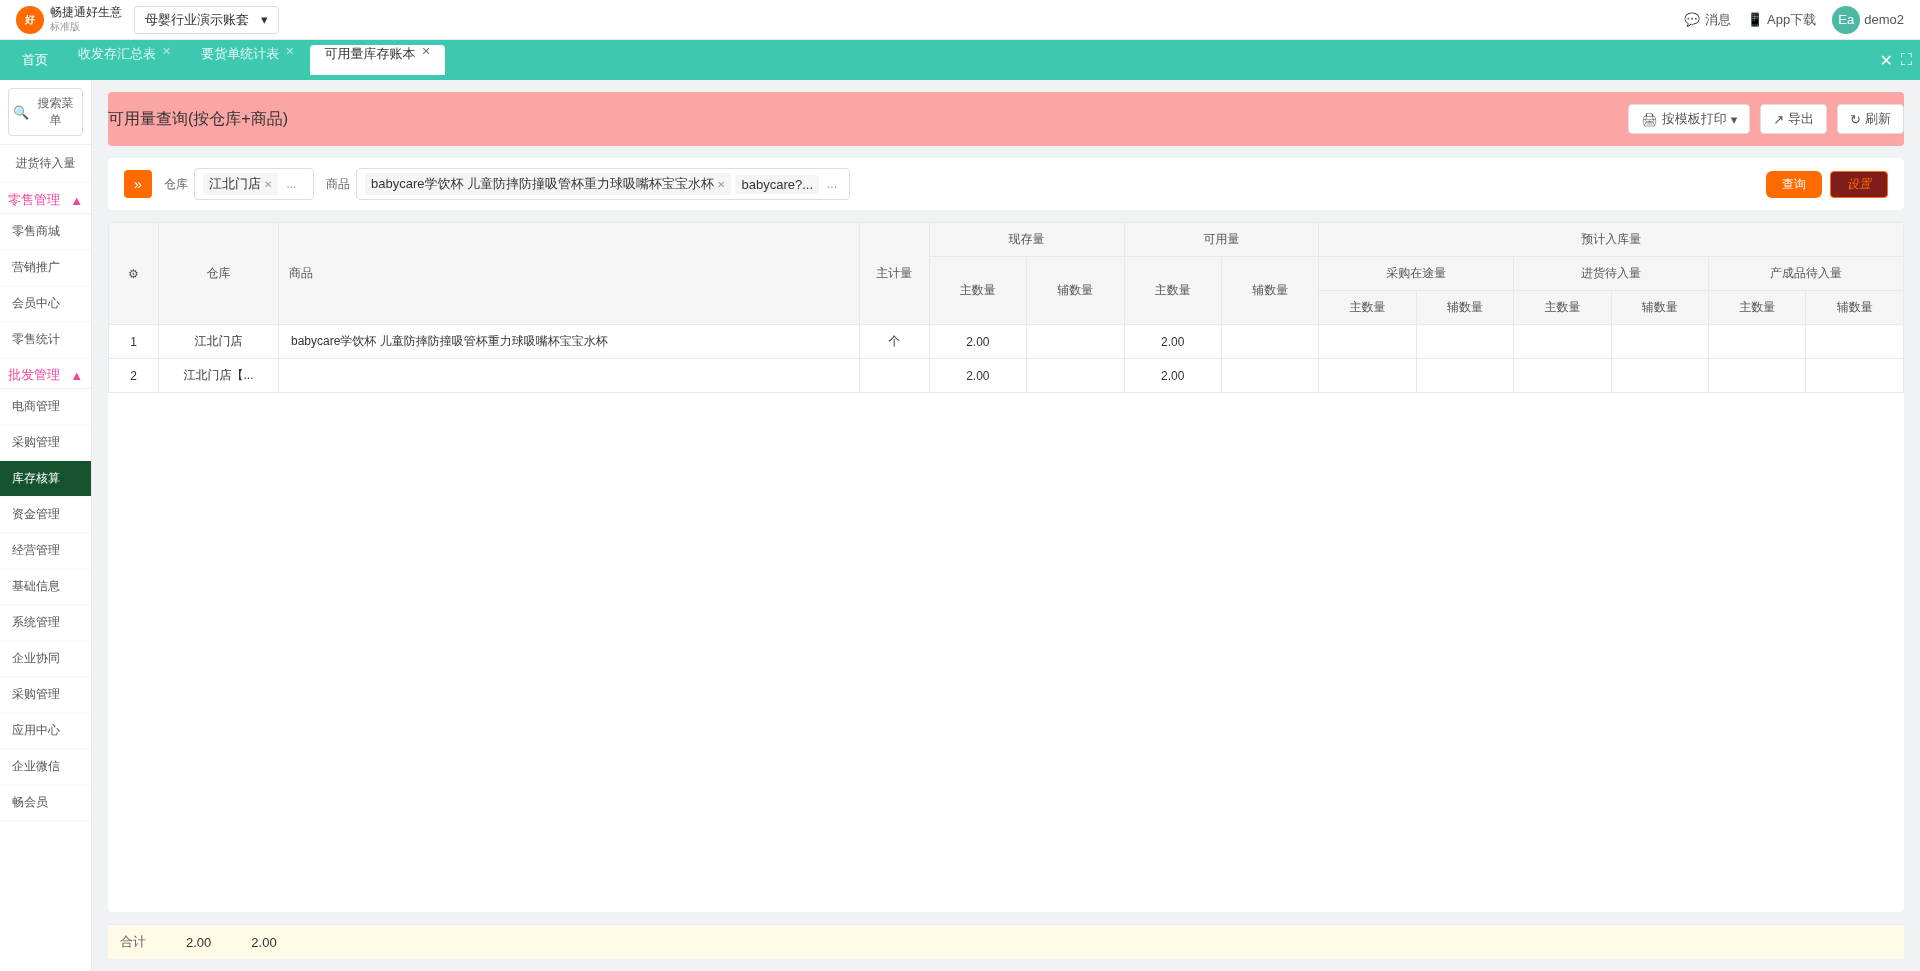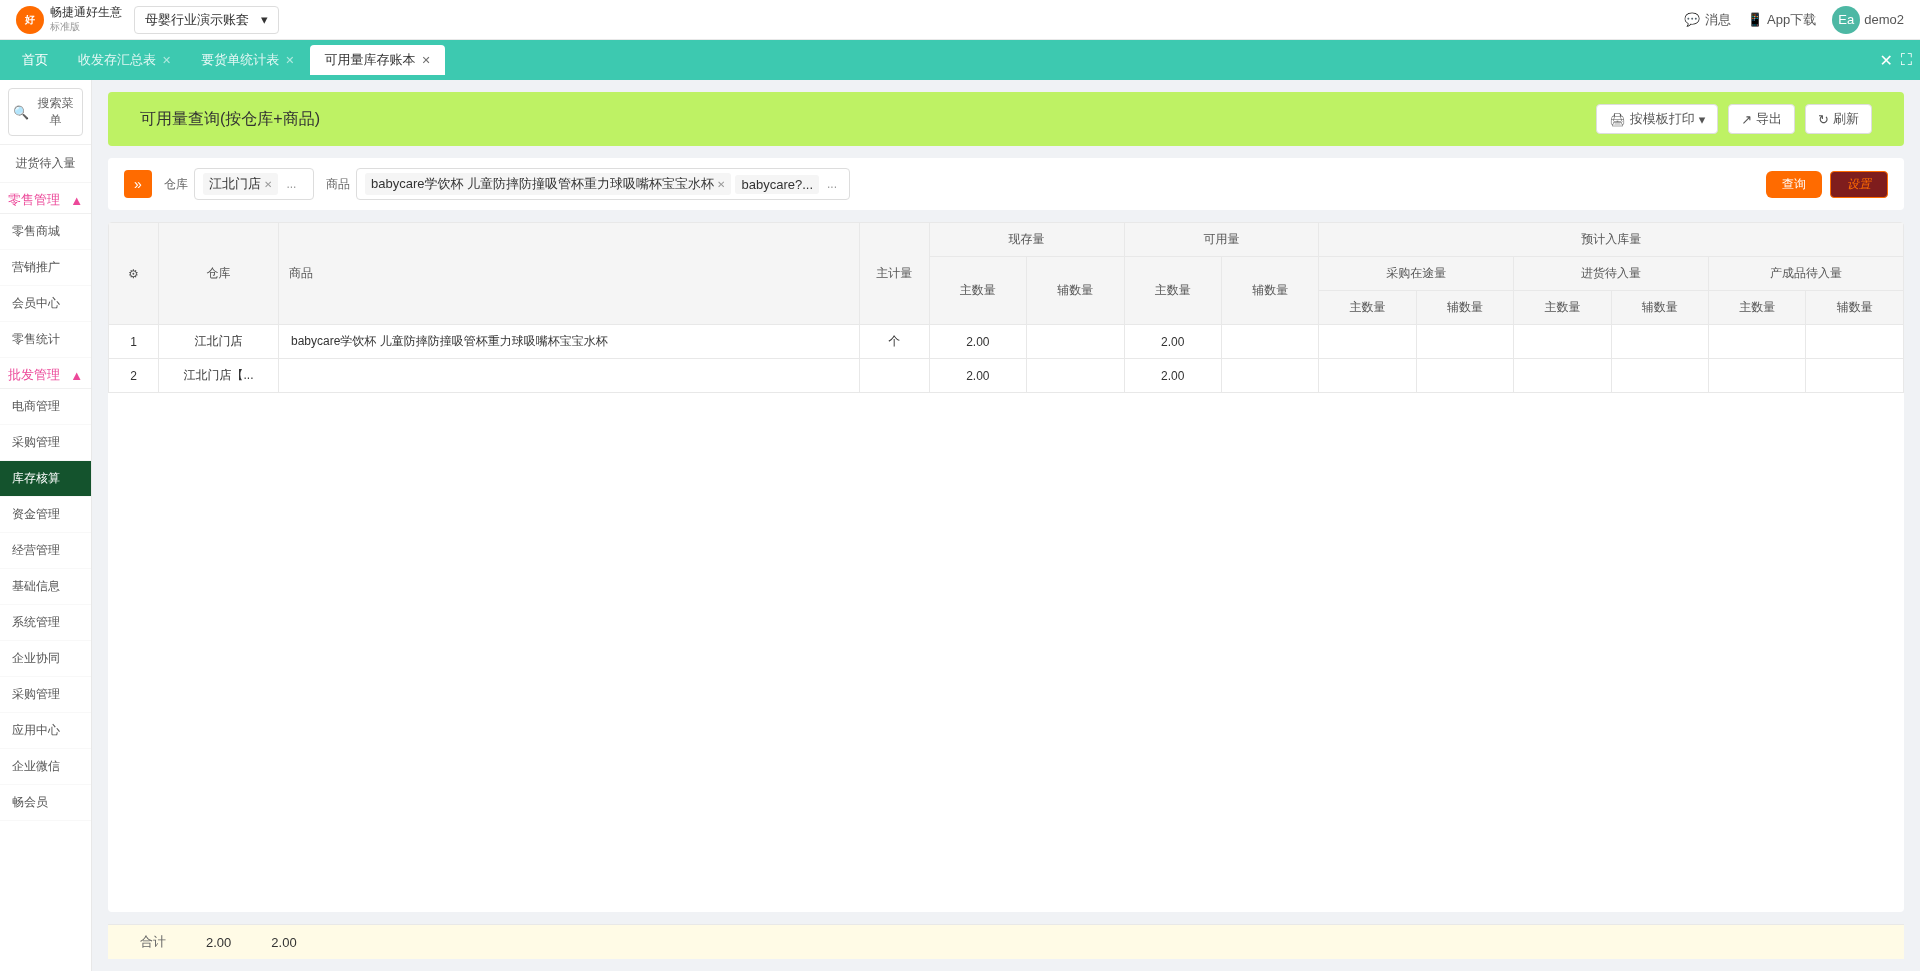--- a/index.html
+++ b/index.html
@@ -30,21 +30,21 @@
     .tab-bar {
       background: #3dc9b0;
       display: flex;
       align-items: center;
       height: 40px;
       padding: 0 8px;
       flex-shrink: 0;
       gap: 2px;
     }
     .tab {
-      display: flex; align-items: center; gap: 6px;
+      display: flex; align-items: flex-start; gap: 6px;
       padding: 0 14px; height: 30px;
       border-radius: 4px 4px 0 0;
       cursor: pointer; color: rgba(255,255,255,0.85); font-size: 13px;
       background: transparent;
     }
     .tab.active { background: #fff; color: #333; border-radius: 4px 4px 0 0; }
     .tab-close { color: inherit; opacity: 0.7; cursor: pointer; font-size: 11px; }
     .tab-home { background: transparent; border: none; color: white; font-size: 13px; padding: 0 14px; cursor: pointer; }
     .tab-bar-right { margin-left: auto; display: flex; gap: 8px; align-items: center; }
     .tab-bar-icon { color: white; cursor: pointer; font-size: 16px; }
@@ -77,21 +77,21 @@
       border-bottom: 1px solid #f8f8f8;
     }
     .sidebar-item.active { background: #14532d; color: white; }
 
     
     .content { flex: 1; display: flex; flex-direction: column; overflow: hidden; background: #f0f2f5; }
     .content-inner { padding: 12px 16px; flex: 1; overflow-y: auto; display: flex; flex-direction: column; gap: 12px; }
 
     
     .page-title-bar {
-      background: #bef264; padding: 12px 32px;
+      background: #fca5a5; padding: 12px 0;
       display: flex; align-items: center; justify-content: space-between;
       border-radius: 4px; flex-shrink: 0;
     }
     .page-title { font-size: 16px; font-weight: 500; color: #333; }
     .page-actions { display: flex; align-items: center; gap: 10px; }
     .action-btn {
       display: flex; align-items: center; gap: 4px;
       padding: 5px 12px; border-radius: 4px; cursor: pointer; font-size: 12px;
       border: 1px solid #ddd; background: #fff; color: #555;
     }
@@ -143,21 +143,21 @@
       padding: 8px 10px; text-align: center; border: 1px solid #e8e8e8;
       font-size: 12px; color: #333;
     }
     .col-num { width: 50px; }
     .col-warehouse { width: 120px; }
     .col-product { min-width: 280px; text-align: left; }
     .col-unit { width: 70px; }
 
     
     .summary-bar {
-      background: #fffbe6; padding: 8px 32px;
+      background: #fffbe6; padding: 8px 12px;
       display: flex; align-items: center; gap: 40px;
       border-top: 1px solid #e8e8e8; font-size: 12px; flex-shrink: 0;
     }
     .summary-label { color: #666; }
     .summary-value { color: #333; font-weight: 500; }
 
     
     ::-webkit-scrollbar { width: 6px; height: 6px; }
     ::-webkit-scrollbar-track { background: #f1f1f1; }
     ::-webkit-scrollbar-thumb { background: #ccc; border-radius: 3px; }

